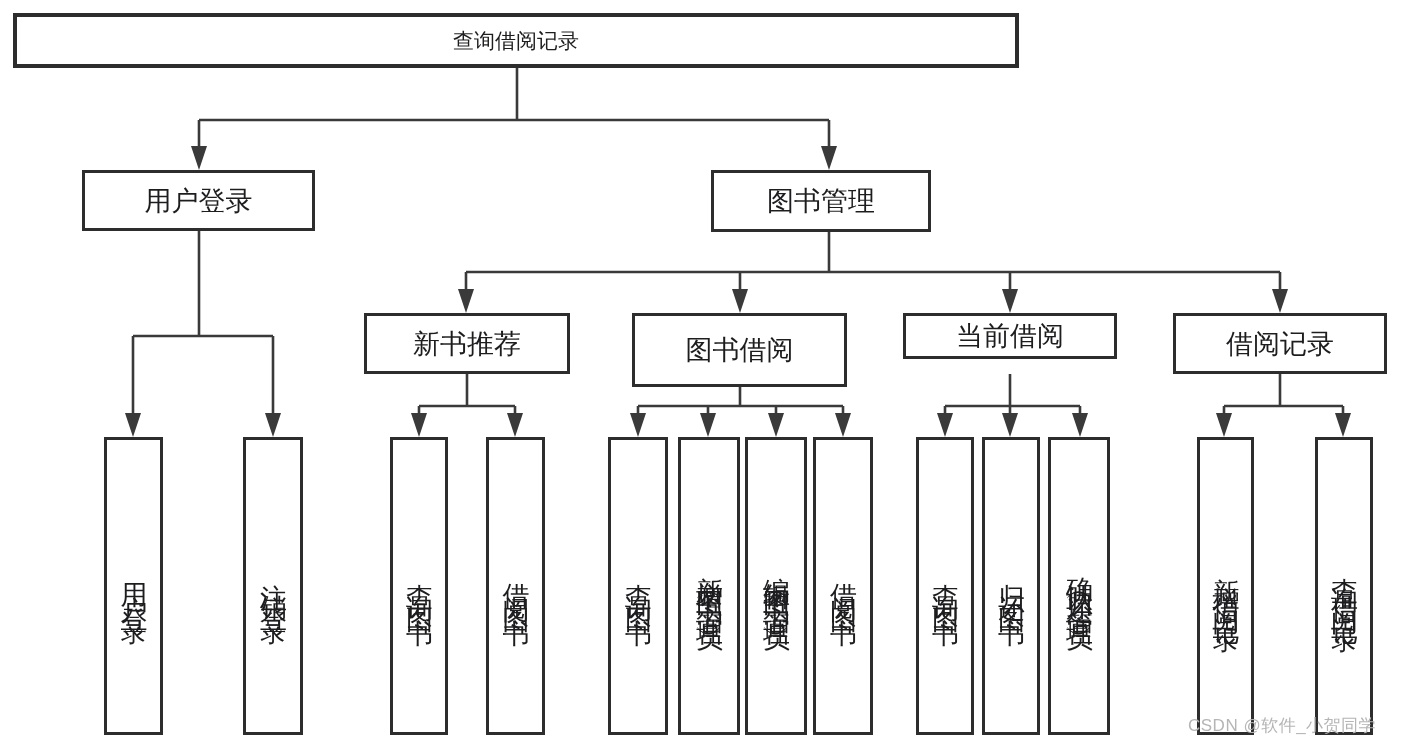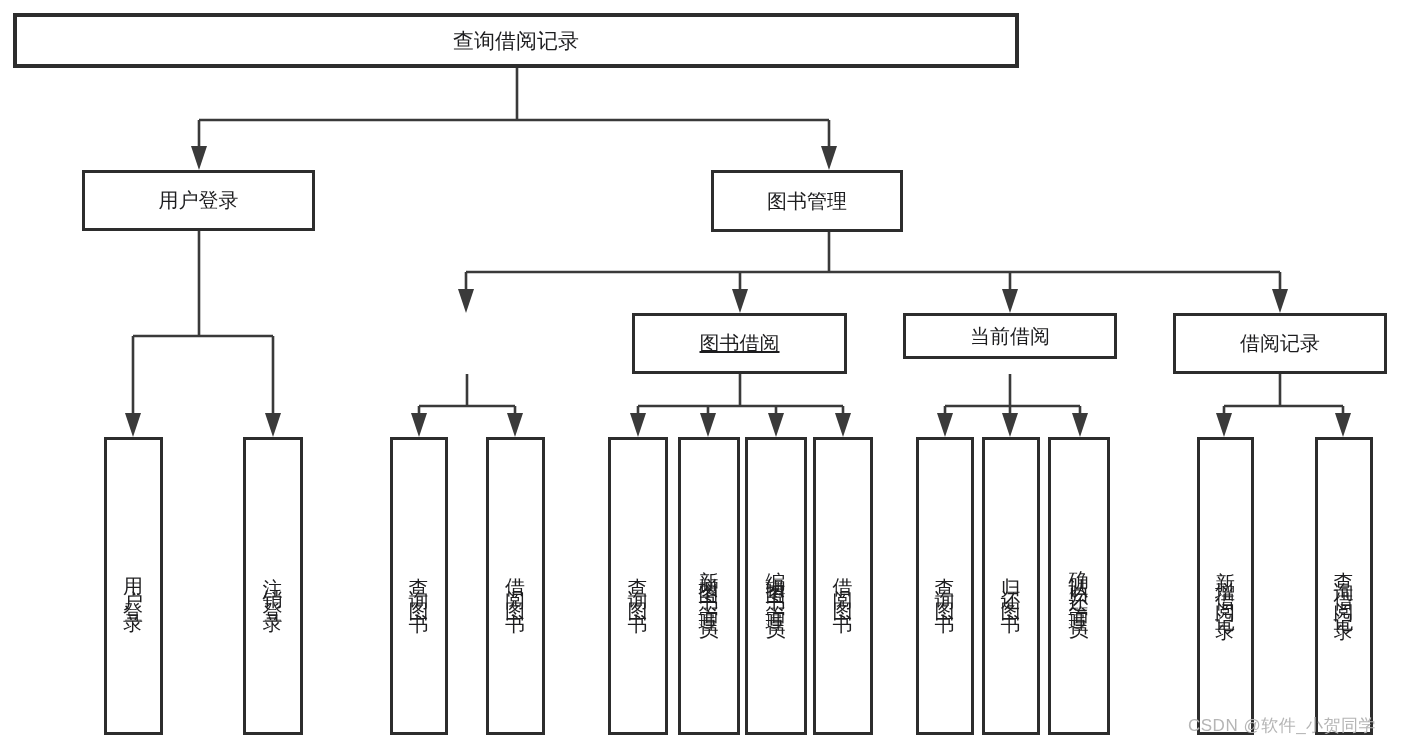--- a/index.html
+++ b/index.html
@@ -23,21 +23,21 @@
     z-index:1;
   }
   .ln{stroke:var(--line);stroke-width:2.6;fill:none;}
   .ah{fill:var(--line);stroke:none;}
   .node{
     position:absolute;
     background:#fff;
     border:3px solid var(--box-border);
     display:flex;align-items:center;justify-content:center;
     color:var(--text);
-    font-size:20px;
+    font-size:27px;
     z-index:2;
     text-align:center;
   }
   .root{border-width:4px;font-size:21px;}
   .vtext{
     writing-mode:vertical-rl;
     text-orientation:mixed;
     white-space:nowrap;
     line-height:1;
   }
@@ -91,25 +91,28 @@
     </g>
   </svg>
 
   <div class="node root" style="left:13px;top:13px;width:1006px;height:55px;">
     <span>查询借阅记录</span>
   </div>
 
   <div class="node" style="left:82px;top:170px;width:233px;height:61px;">
     <span>用户登录</span>
   </div>
-  <div class="node" style="left:711px;top:170px;width:192px;height:62px;">
+  <div class="node" style="left:711px;top:170px;width:220px;height:62px;">
     <span>图书管理</span>
   </div>
 
-  <div class="node" style="left:632px;top:313px;width:215px;height:61px;text-decoration:underline;">
+  <div class="node" style="left:364px;top:313px;width:206px;height:61px;">
+    <span>新书推荐</span>
+  </div>
+  <div class="node" style="left:632px;top:313px;width:215px;height:74px;">
     <span>图书借阅</span>
   </div>
   <div class="node" style="left:903px;top:313px;width:214px;height:46px;">
     <span>当前借阅</span>
   </div>
   <div class="node" style="left:1173px;top:313px;width:214px;height:61px;">
     <span>借阅记录</span>
   </div>
 
   <div class="node" style="left:104px;top:437px;width:59px;height:298px;">

